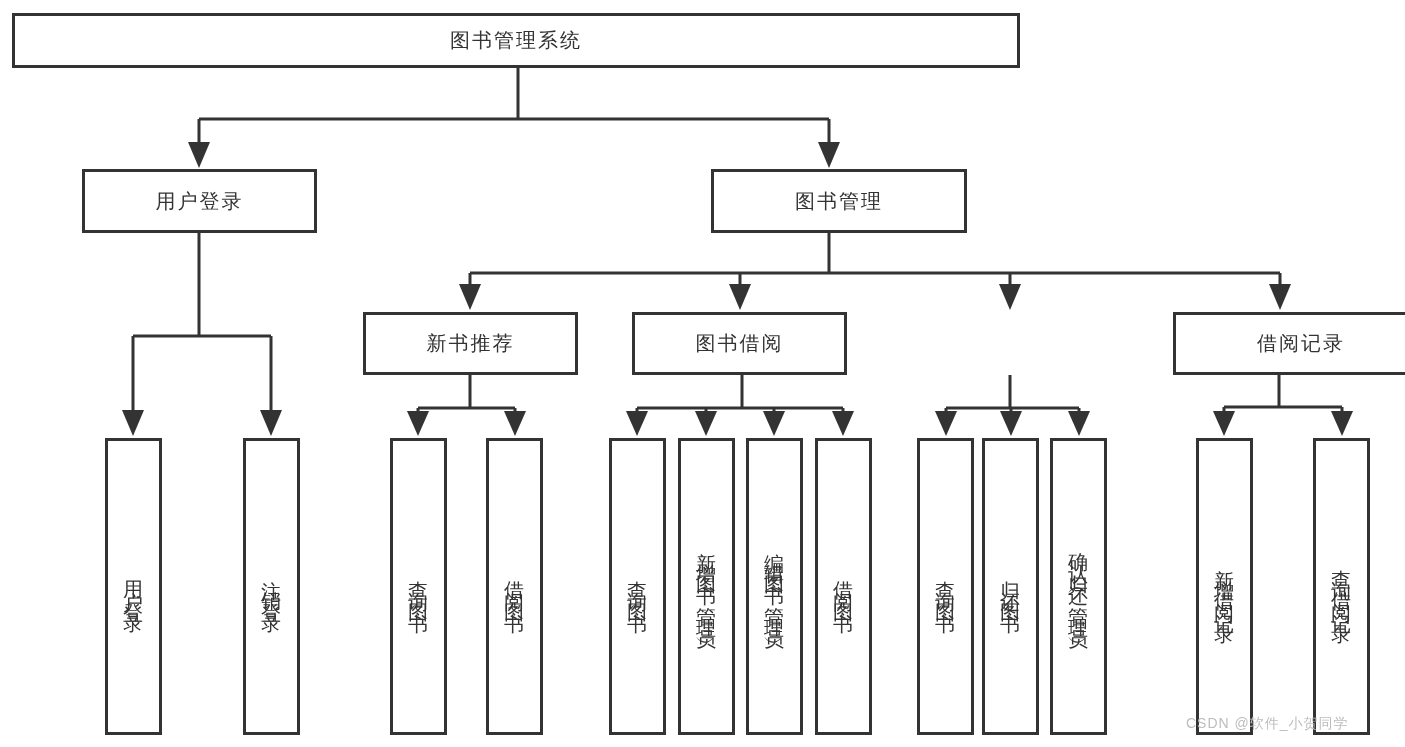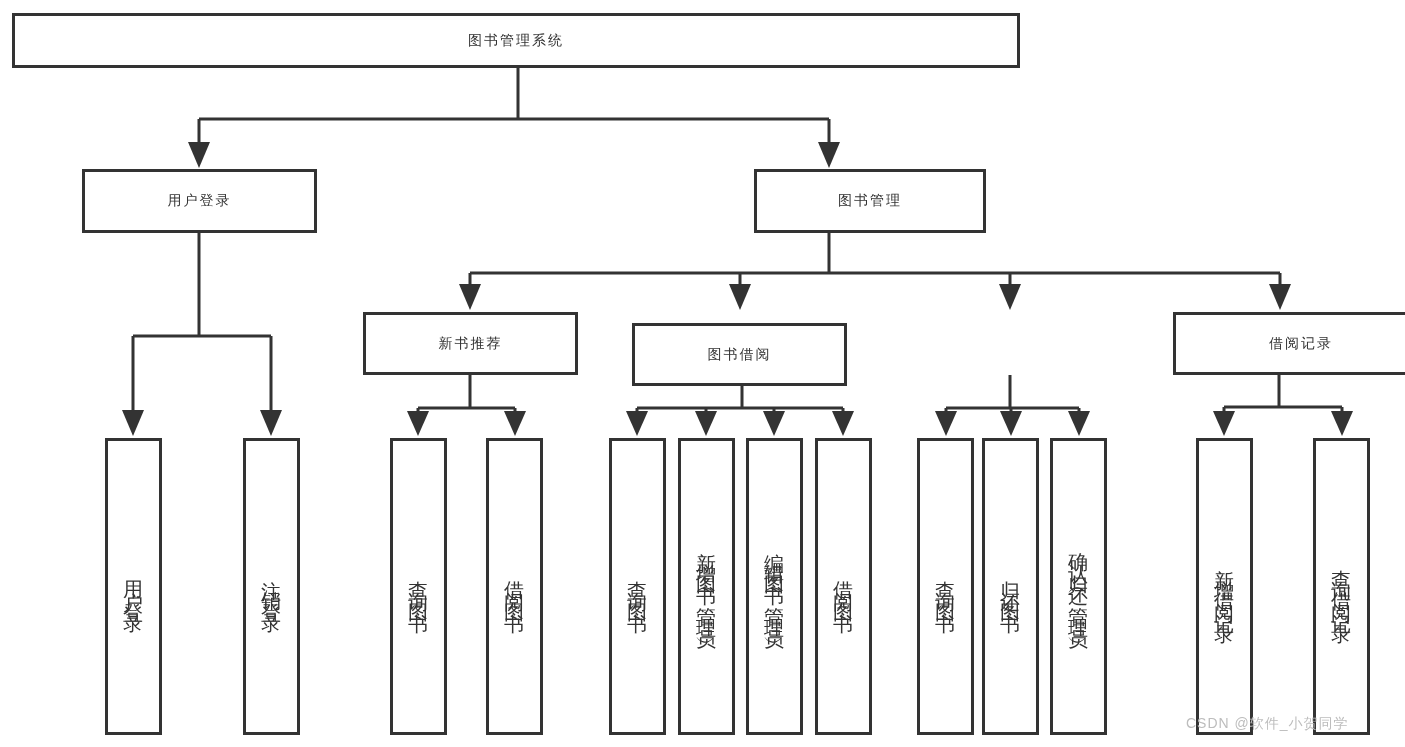--- a/index.html
+++ b/index.html
@@ -20,21 +20,21 @@
     box-sizing: border-box;
     background: #ffffff;
     border: 3px solid #333333;
     color: #333333;
     display: flex;
     align-items: center;
     justify-content: center;
     text-align: center;
   }
   .node.h {
-    font-size: 14px;
+    font-size: 20px;
     letter-spacing: 2px;
     white-space: nowrap;
   }
   .node.v {
     top: 438px;
     width: 57px;
     height: 297px;
     writing-mode: vertical-rl;
     text-orientation: mixed;
     font-size: 20px;
@@ -85,24 +85,24 @@
       <polygon points="1000,411 1022,411 1011,436"></polygon>
       <polygon points="1068,411 1090,411 1079,436"></polygon>
       <polygon points="1213,411 1235,411 1224,436"></polygon>
       <polygon points="1331,411 1353,411 1342,436"></polygon>
     </g>
   </svg>
 
   <div class="node h" style="left:12px; top:13px; width:1008px; height:55px;">图书管理系统</div>
 
   <div class="node h" style="left:82px; top:169px; width:235px; height:64px;">用户登录</div>
-  <div class="node h" style="left:711px; top:169px; width:232px; height:64px;margin-left:43px;">图书管理</div>
+  <div class="node h" style="left:711px; top:169px; width:256px; height:64px;">图书管理</div>
 
   <div class="node h" style="left:363px; top:312px; width:215px; height:63px;">新书推荐</div>
-  <div class="node h" style="left:632px; top:312px; width:215px; height:63px;margin-top:11px;">图书借阅</div>
+  <div class="node h" style="left:632px; top:312px; width:215px; height:63px;">图书借阅</div>
   <div class="node h" style="left:1173px; top:312px; width:256px; height:63px;">借阅记录</div>
 
   <div class="node v" style="left:105px;">用户登录</div>
   <div class="node v" style="left:243px;">注销登录</div>
 
   <div class="node v" style="left:390px;">查询图书</div>
   <div class="node v" style="left:486px;">借阅图书</div>
 
   <div class="node v" style="left:609px;">查询图书</div>
   <div class="node v" style="left:678px;">新增图书（管理员）</div>

